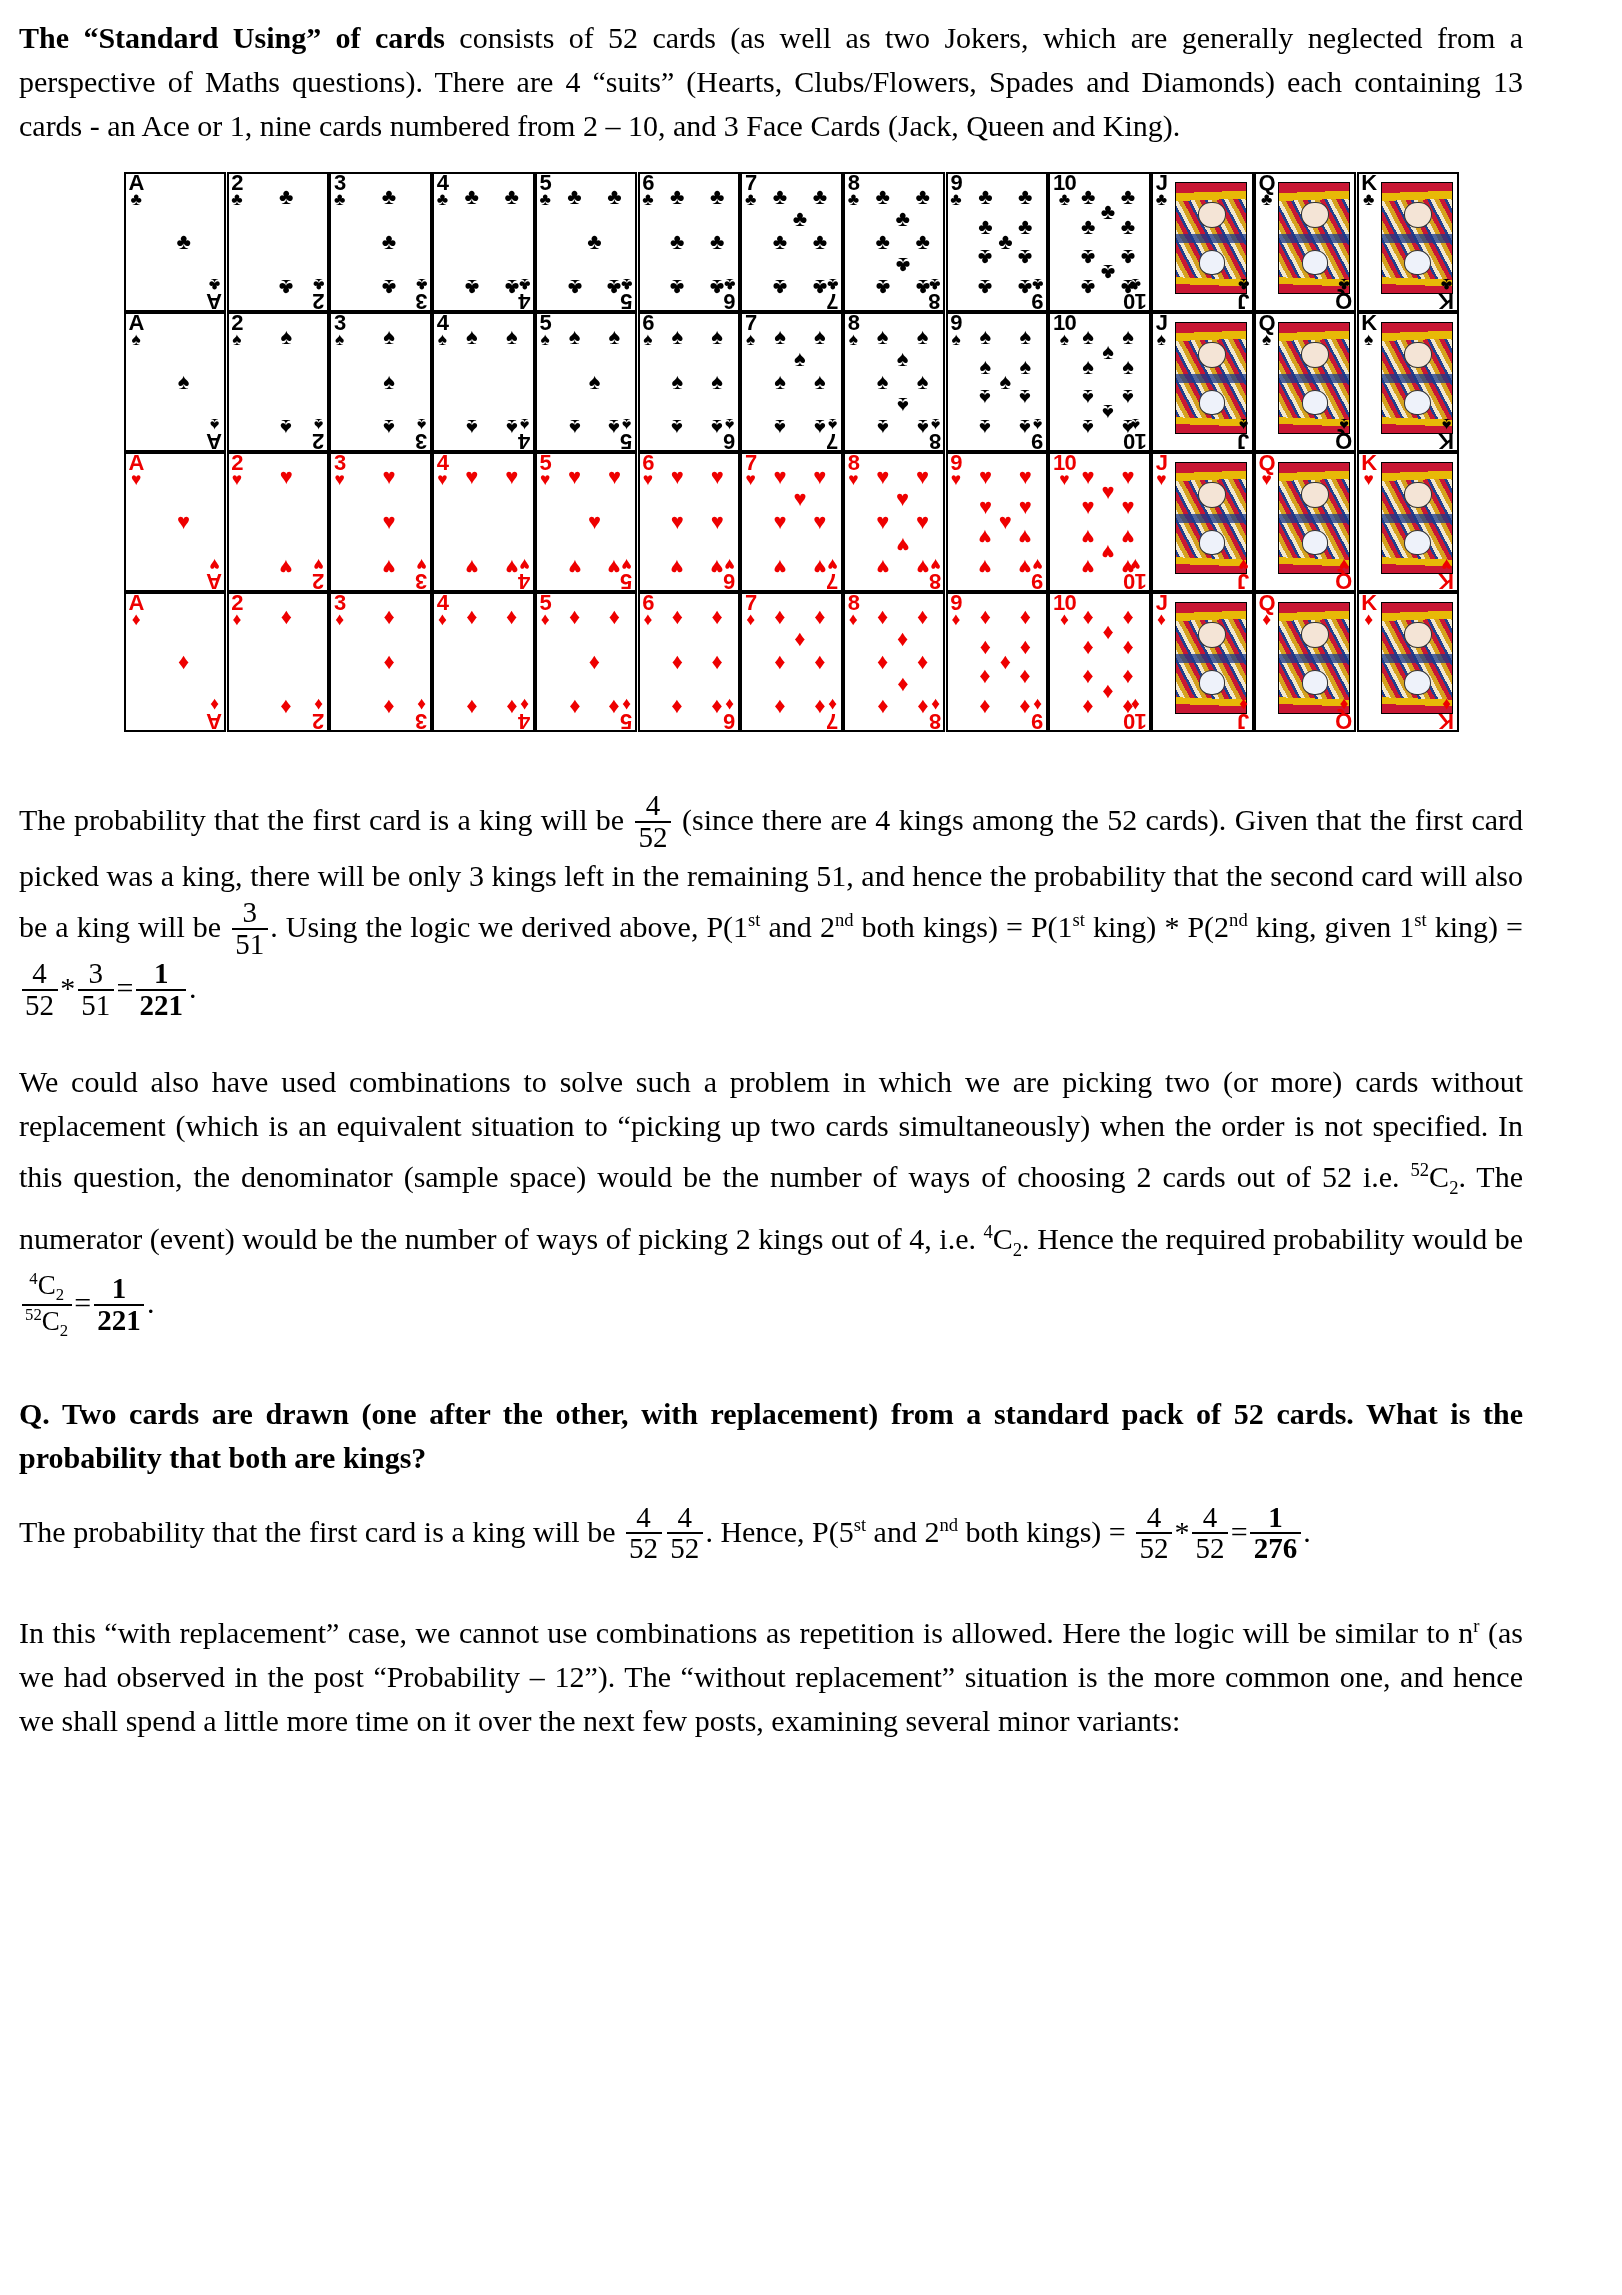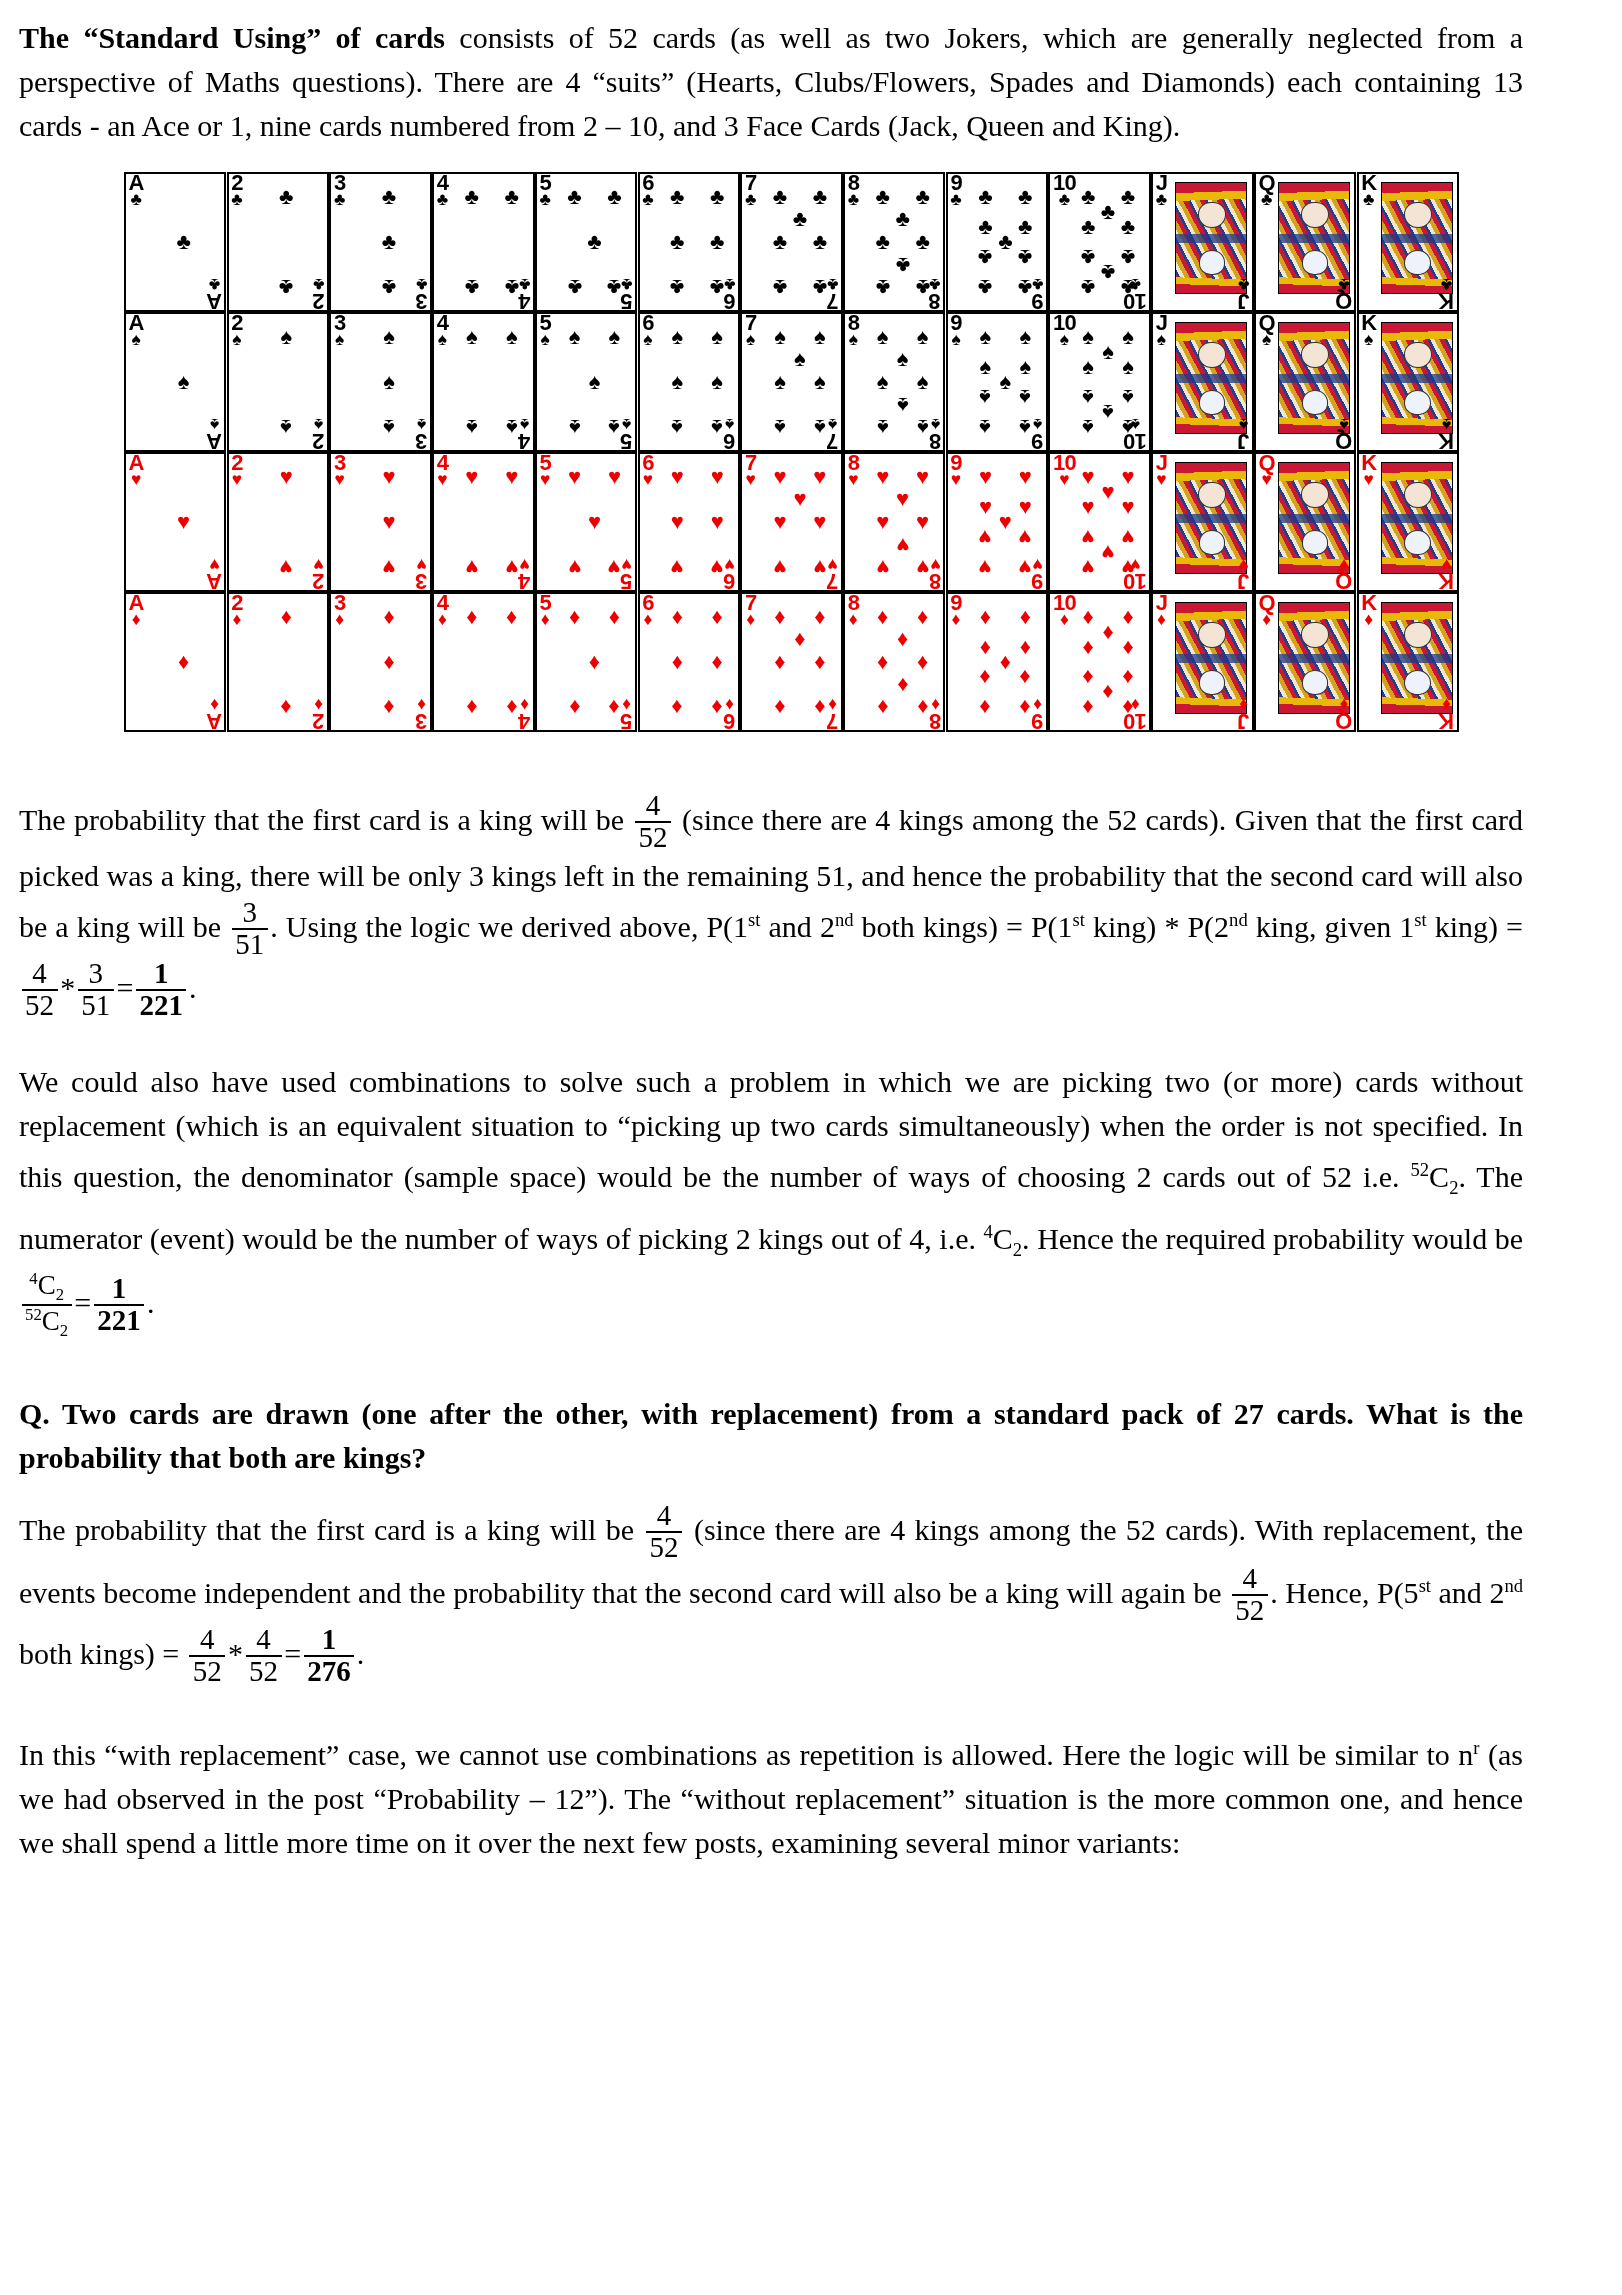--- a/index.html
+++ b/index.html
@@ -1125,28 +1125,28 @@
   <p class="mathline"><span>We could also have used combinations to solve such a problem in which we are picking two (or more) cards without replacement (which is an equivalent situation to “picking up two cards simultaneously) when the order is not specified. In this question, the denominator (sample space) would be the number of ways of choosing 2 cards out of 52 i.e. </span><sup class="pre">52</sup><span>C</span><sub class="idx">2</sub><span>. The numerator (event) would be the number of ways of picking 2 kings out of 4, i.e. </span><sup class="pre">4</sup><span>C</span><sub class="idx">2</sub><span>. Hence the required probability would be</span><span class="frac cmb">
         <span class="num"><sup class="pre">4</sup><span>C</span><sub class="idx">2</sub></span>
         <span class="den"><sup class="pre">52</sup><span>C</span><sub class="idx">2</sub></span>
       </span><span>=</span><span class="frac bigb">
         <span class="num">1</span>
         <span class="den">221</span>
       </span><span>.</span></p>
 
   <div class="gap-lg"></div>
 
-  <p class="q-head">Q. Two cards are drawn (one after the other, with replacement) from a standard pack of 27 cards. What is the probability that both are kings?</p>
+  <p class="q-head">Q. Two cards are drawn (one after the other, with replacement) from a standard pack of 52 cards. What is the probability that both are kings?</p>
 
   <div class="gap-sm"></div>
 
   <p class="mathline"><span>The probability that the first card is a king will be </span><span class="frac">
         <span class="num">4</span>
         <span class="den">52</span>
-      </span><span> (since there are 4 kings among the 52 cards). With replacement, the events become independent and the probability that the second card will also be a king will again be </span><span class="frac">
+      </span><span class="frac">
         <span class="num">4</span>
         <span class="den">52</span>
       </span><span>. Hence, P(5</span><sup class="ord">st</sup><span> and 2</span><sup class="ord">nd</sup><span> both kings) = </span><span class="frac">
         <span class="num">4</span>
         <span class="den">52</span>
       </span><span>*</span><span class="frac">
         <span class="num">4</span>
         <span class="den">52</span>
       </span><span>=</span><span class="frac bigb">
         <span class="num">1</span>

